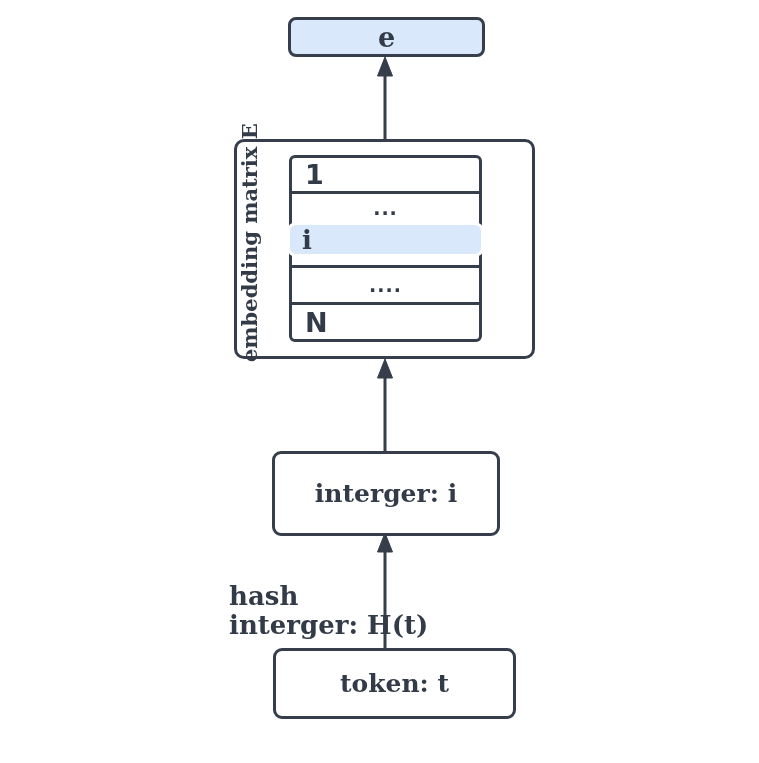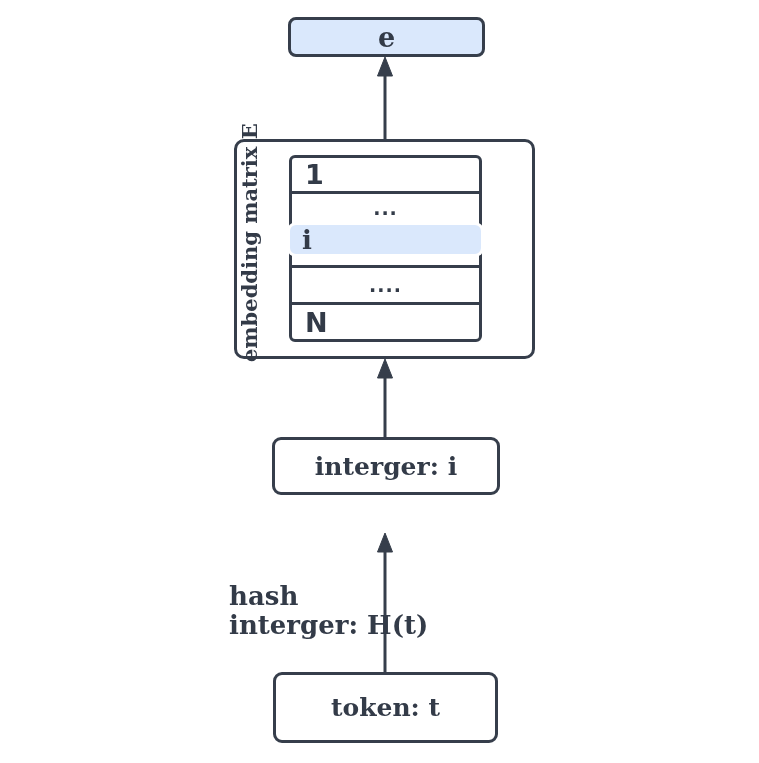--- a/index.html
+++ b/index.html
@@ -28,22 +28,22 @@
     font-weight: bold;
     font-size: 25px;
     line-height: 1;
   }
   .node-output {
     left: 288px; top: 17px; width: 197px; height: 40px;
     background: var(--highlight, #dae8fc);
     border-radius: 8px;
     font-size: 27px;
   }
-  .node-integer { left: 272px; top: 437px; width: 228px; height: 58px; }
-  .node-token   { left: 273px; top: 672px; width: 225px; height: 71px; }
+  .node-integer { left: 272px; top: 451px; width: 228px; height: 85px; }
+  .node-token   { left: 273px; top: 648px; width: 243px; height: 71px; }
 
   
   .matrix {
     position: absolute;
     left: 234px; top: 139px; width: 301px; height: 220px;
     border: 3px solid var(--stroke, #363e4b);
     border-radius: 10px;
     background: #ffffff;
   }
   .matrix-title {

